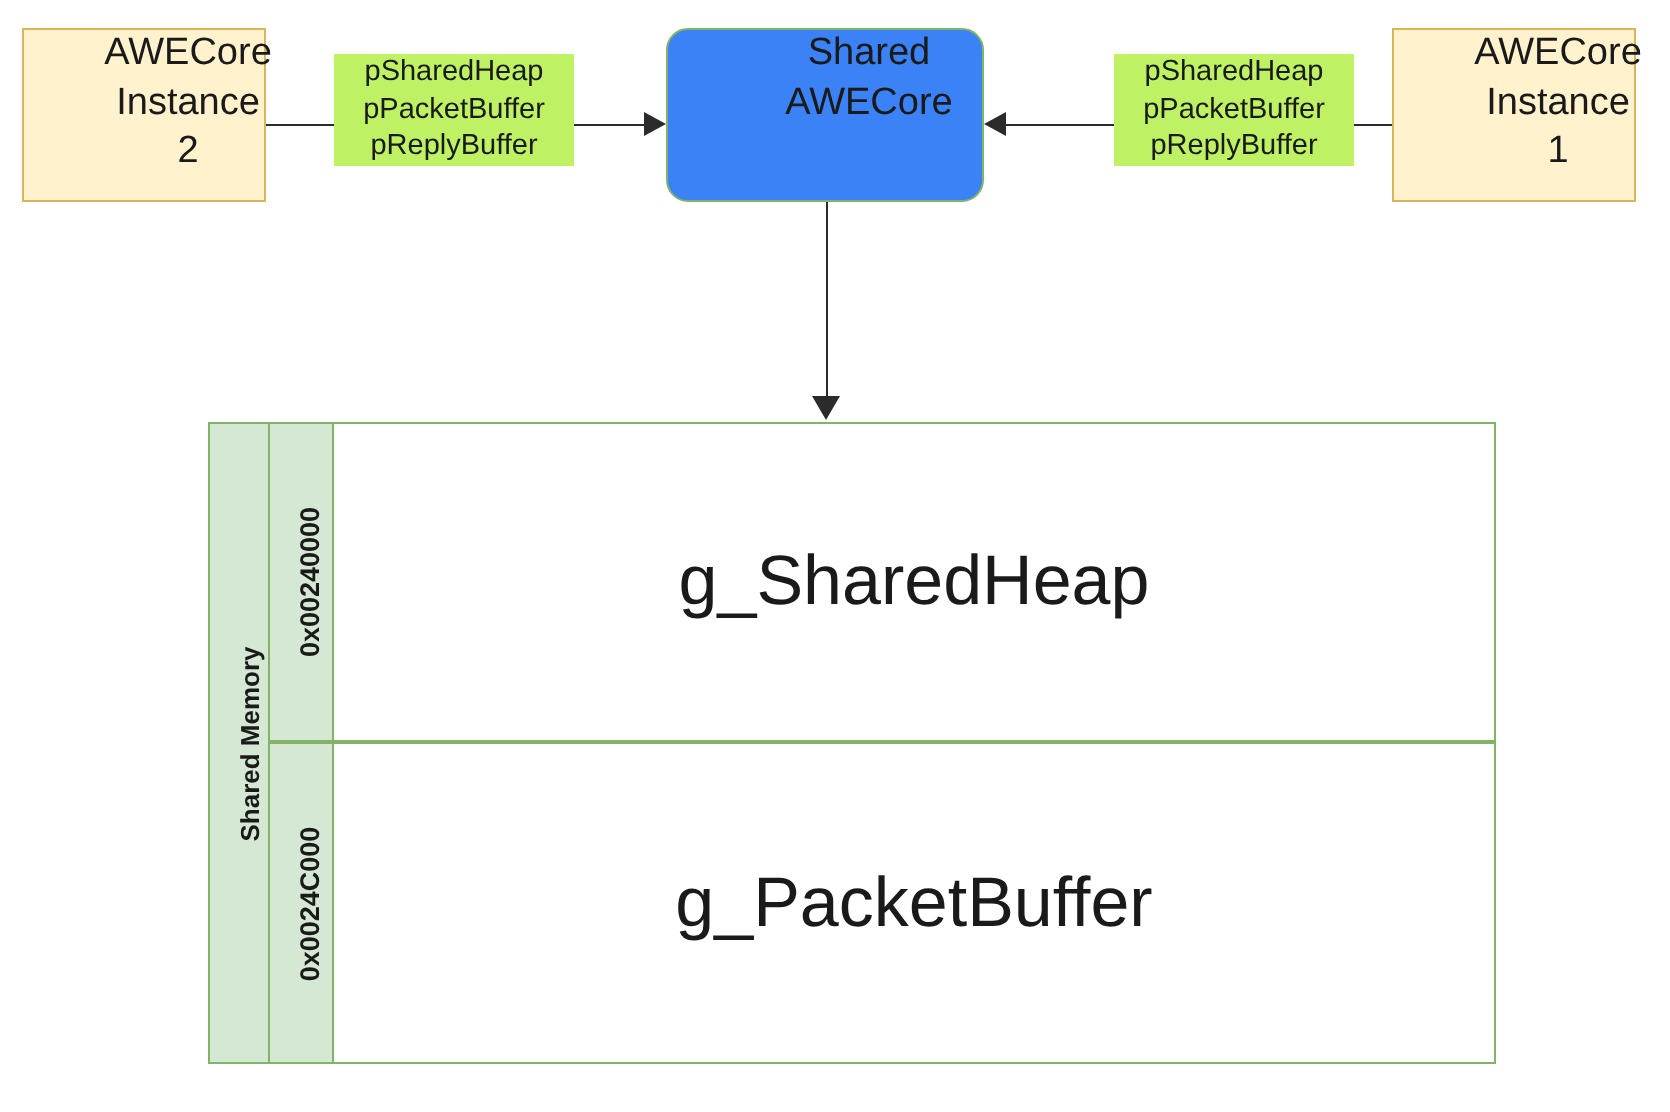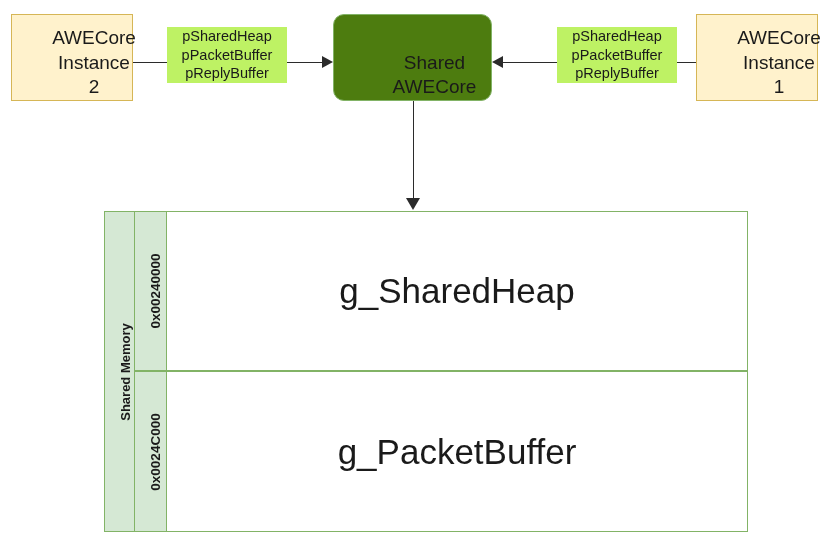--- a/index.html
+++ b/index.html
@@ -7,32 +7,32 @@
     width:835px;height:556px;
     background:#ffffff;
     font-family:"Liberation Sans","DejaVu Sans",sans-serif;
     overflow:hidden;
     position:relative;
   }
   .stage{position:absolute;left:0;top:0;width:835px;height:556px;}
 
   
   .node{position:absolute;box-sizing:border-box;display:flex;
-        align-items:flex-end;justify-content:center;text-align:center;padding-left:44px;}
+        align-items:flex-start;justify-content:center;text-align:center;padding-left:44px;}
 
   .proc-box{
     border:1px solid #d6b656;
     background:#fff2cc;
     color:#1a1a1a;
     font-size:19px;
     line-height:1.3;
   }
   .shared-box{
     border:1px solid #82b366;
-    background:#4d7c0f;
+    background:#3b82f6;
     border-radius:11px;
     color:#1a1a1a;
     font-size:19px;
     line-height:1.3;
   }
 
   
   .edge-label{
     position:absolute;
     font-size:14.5px;

